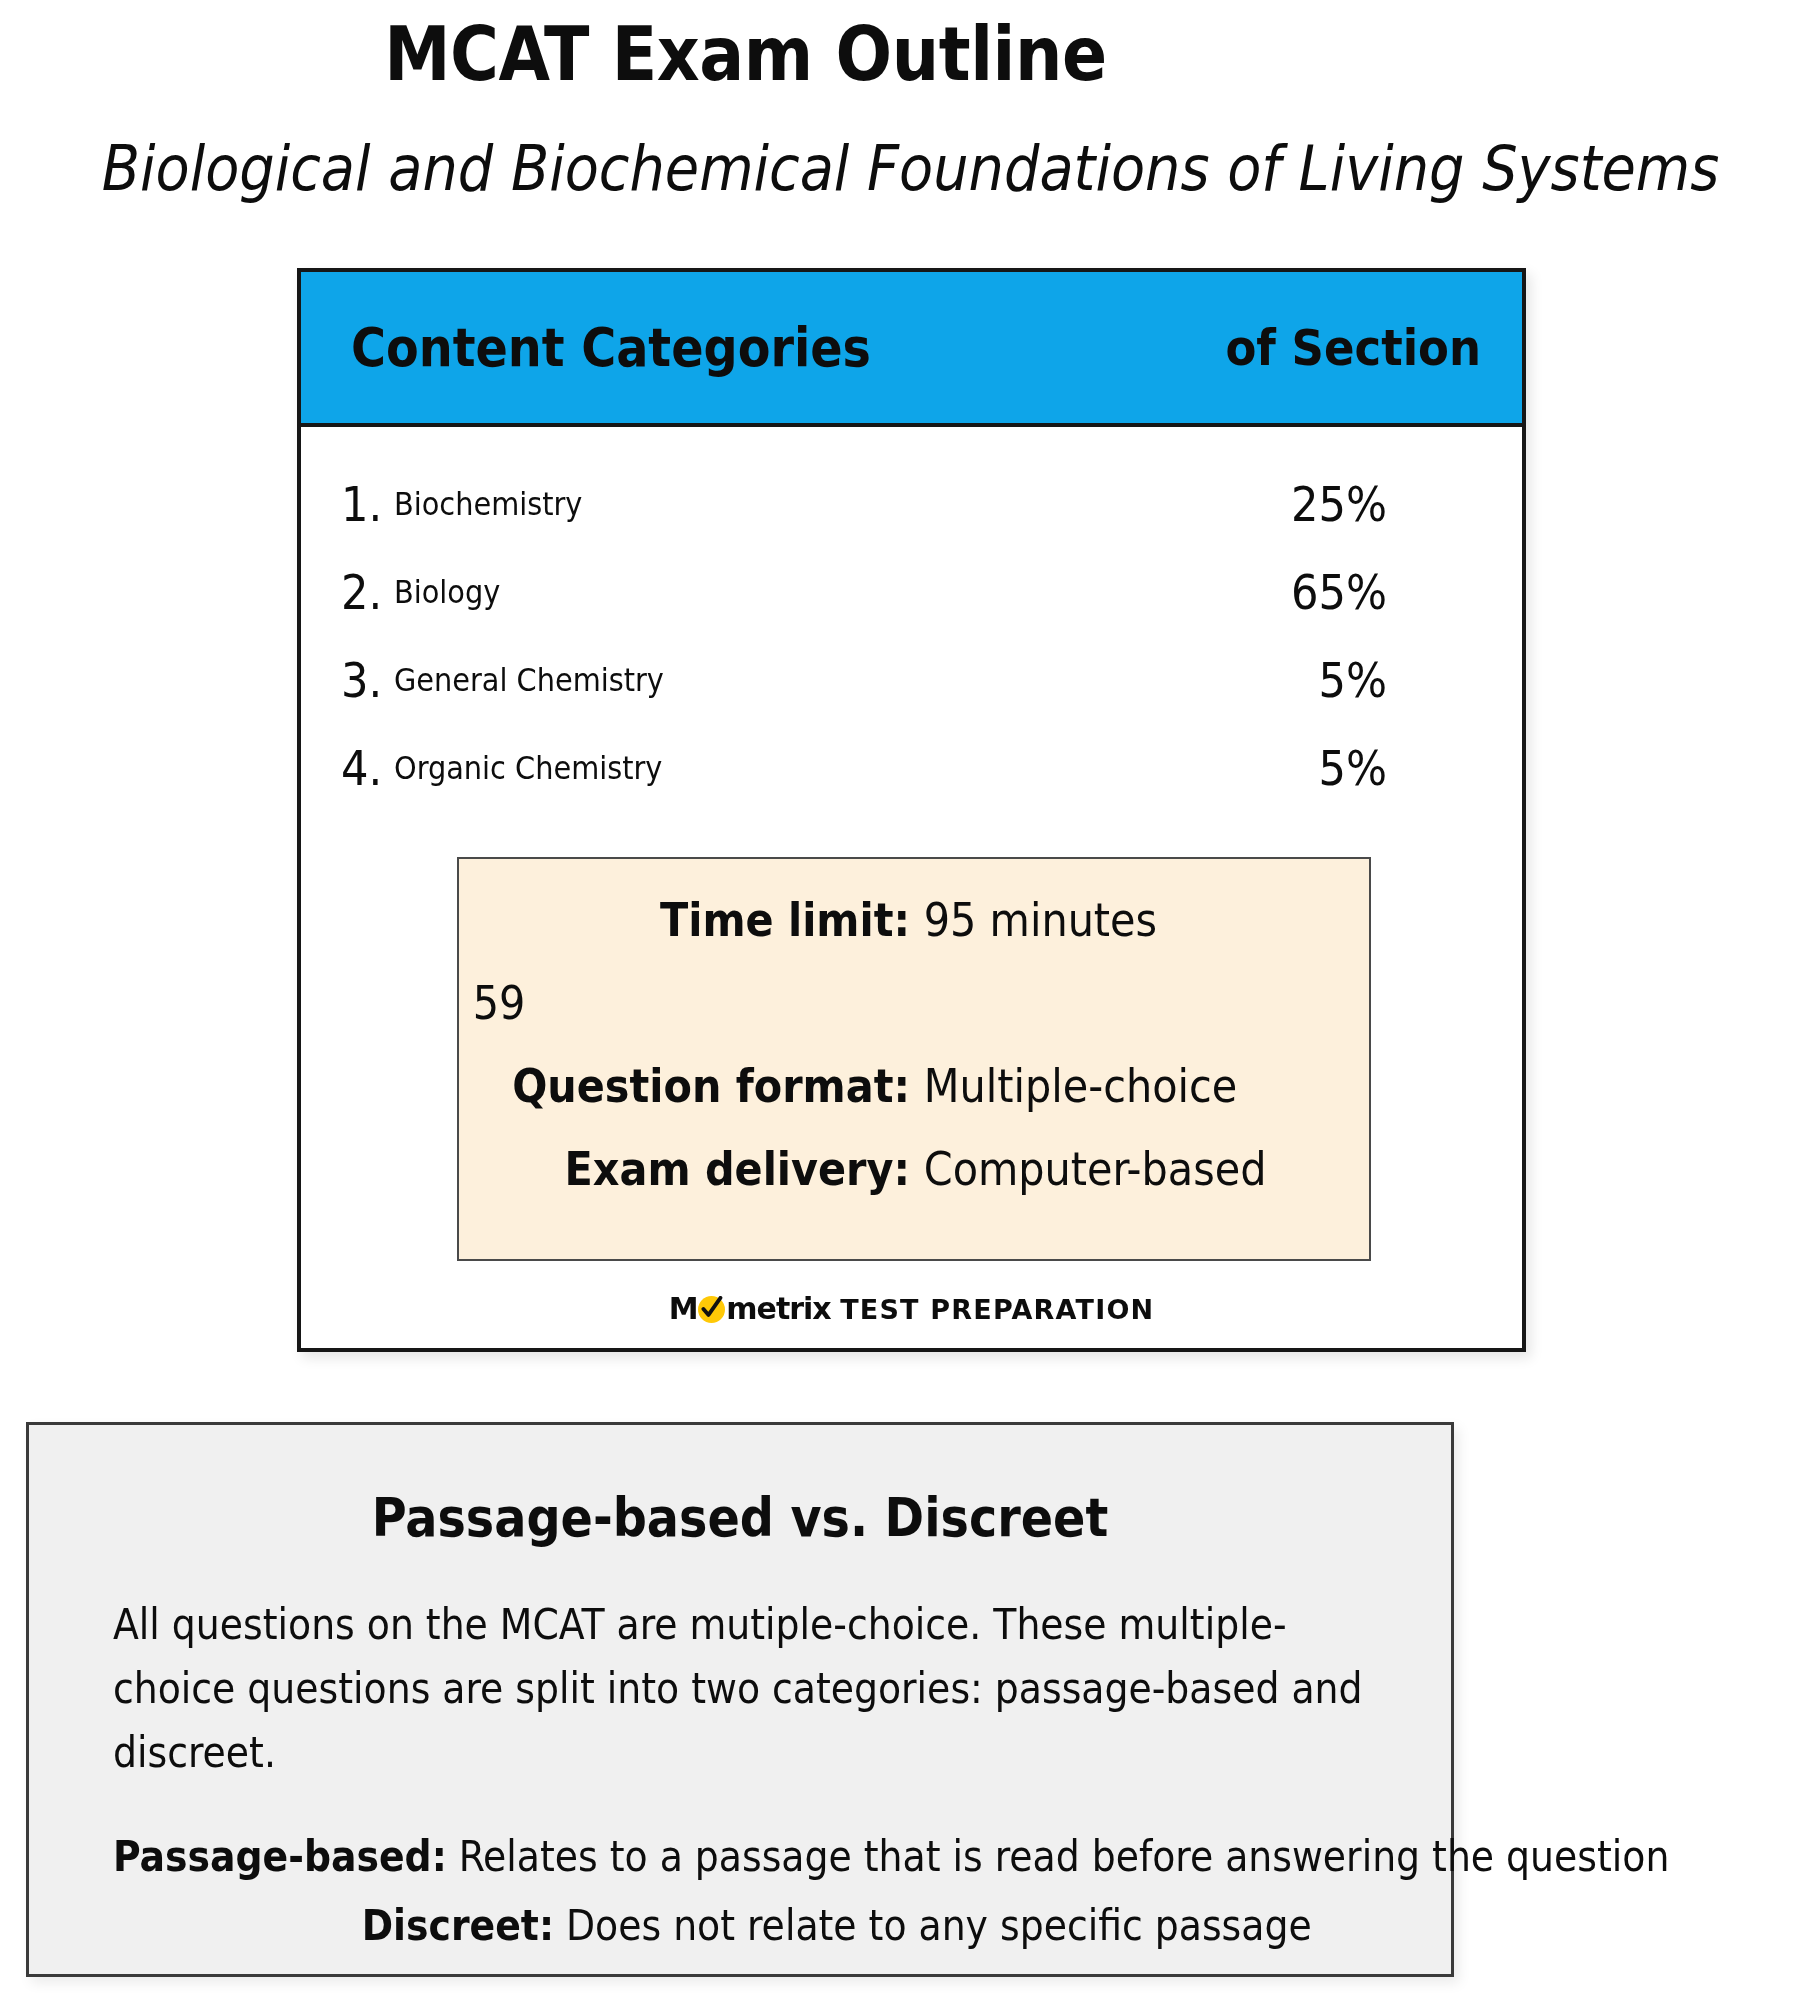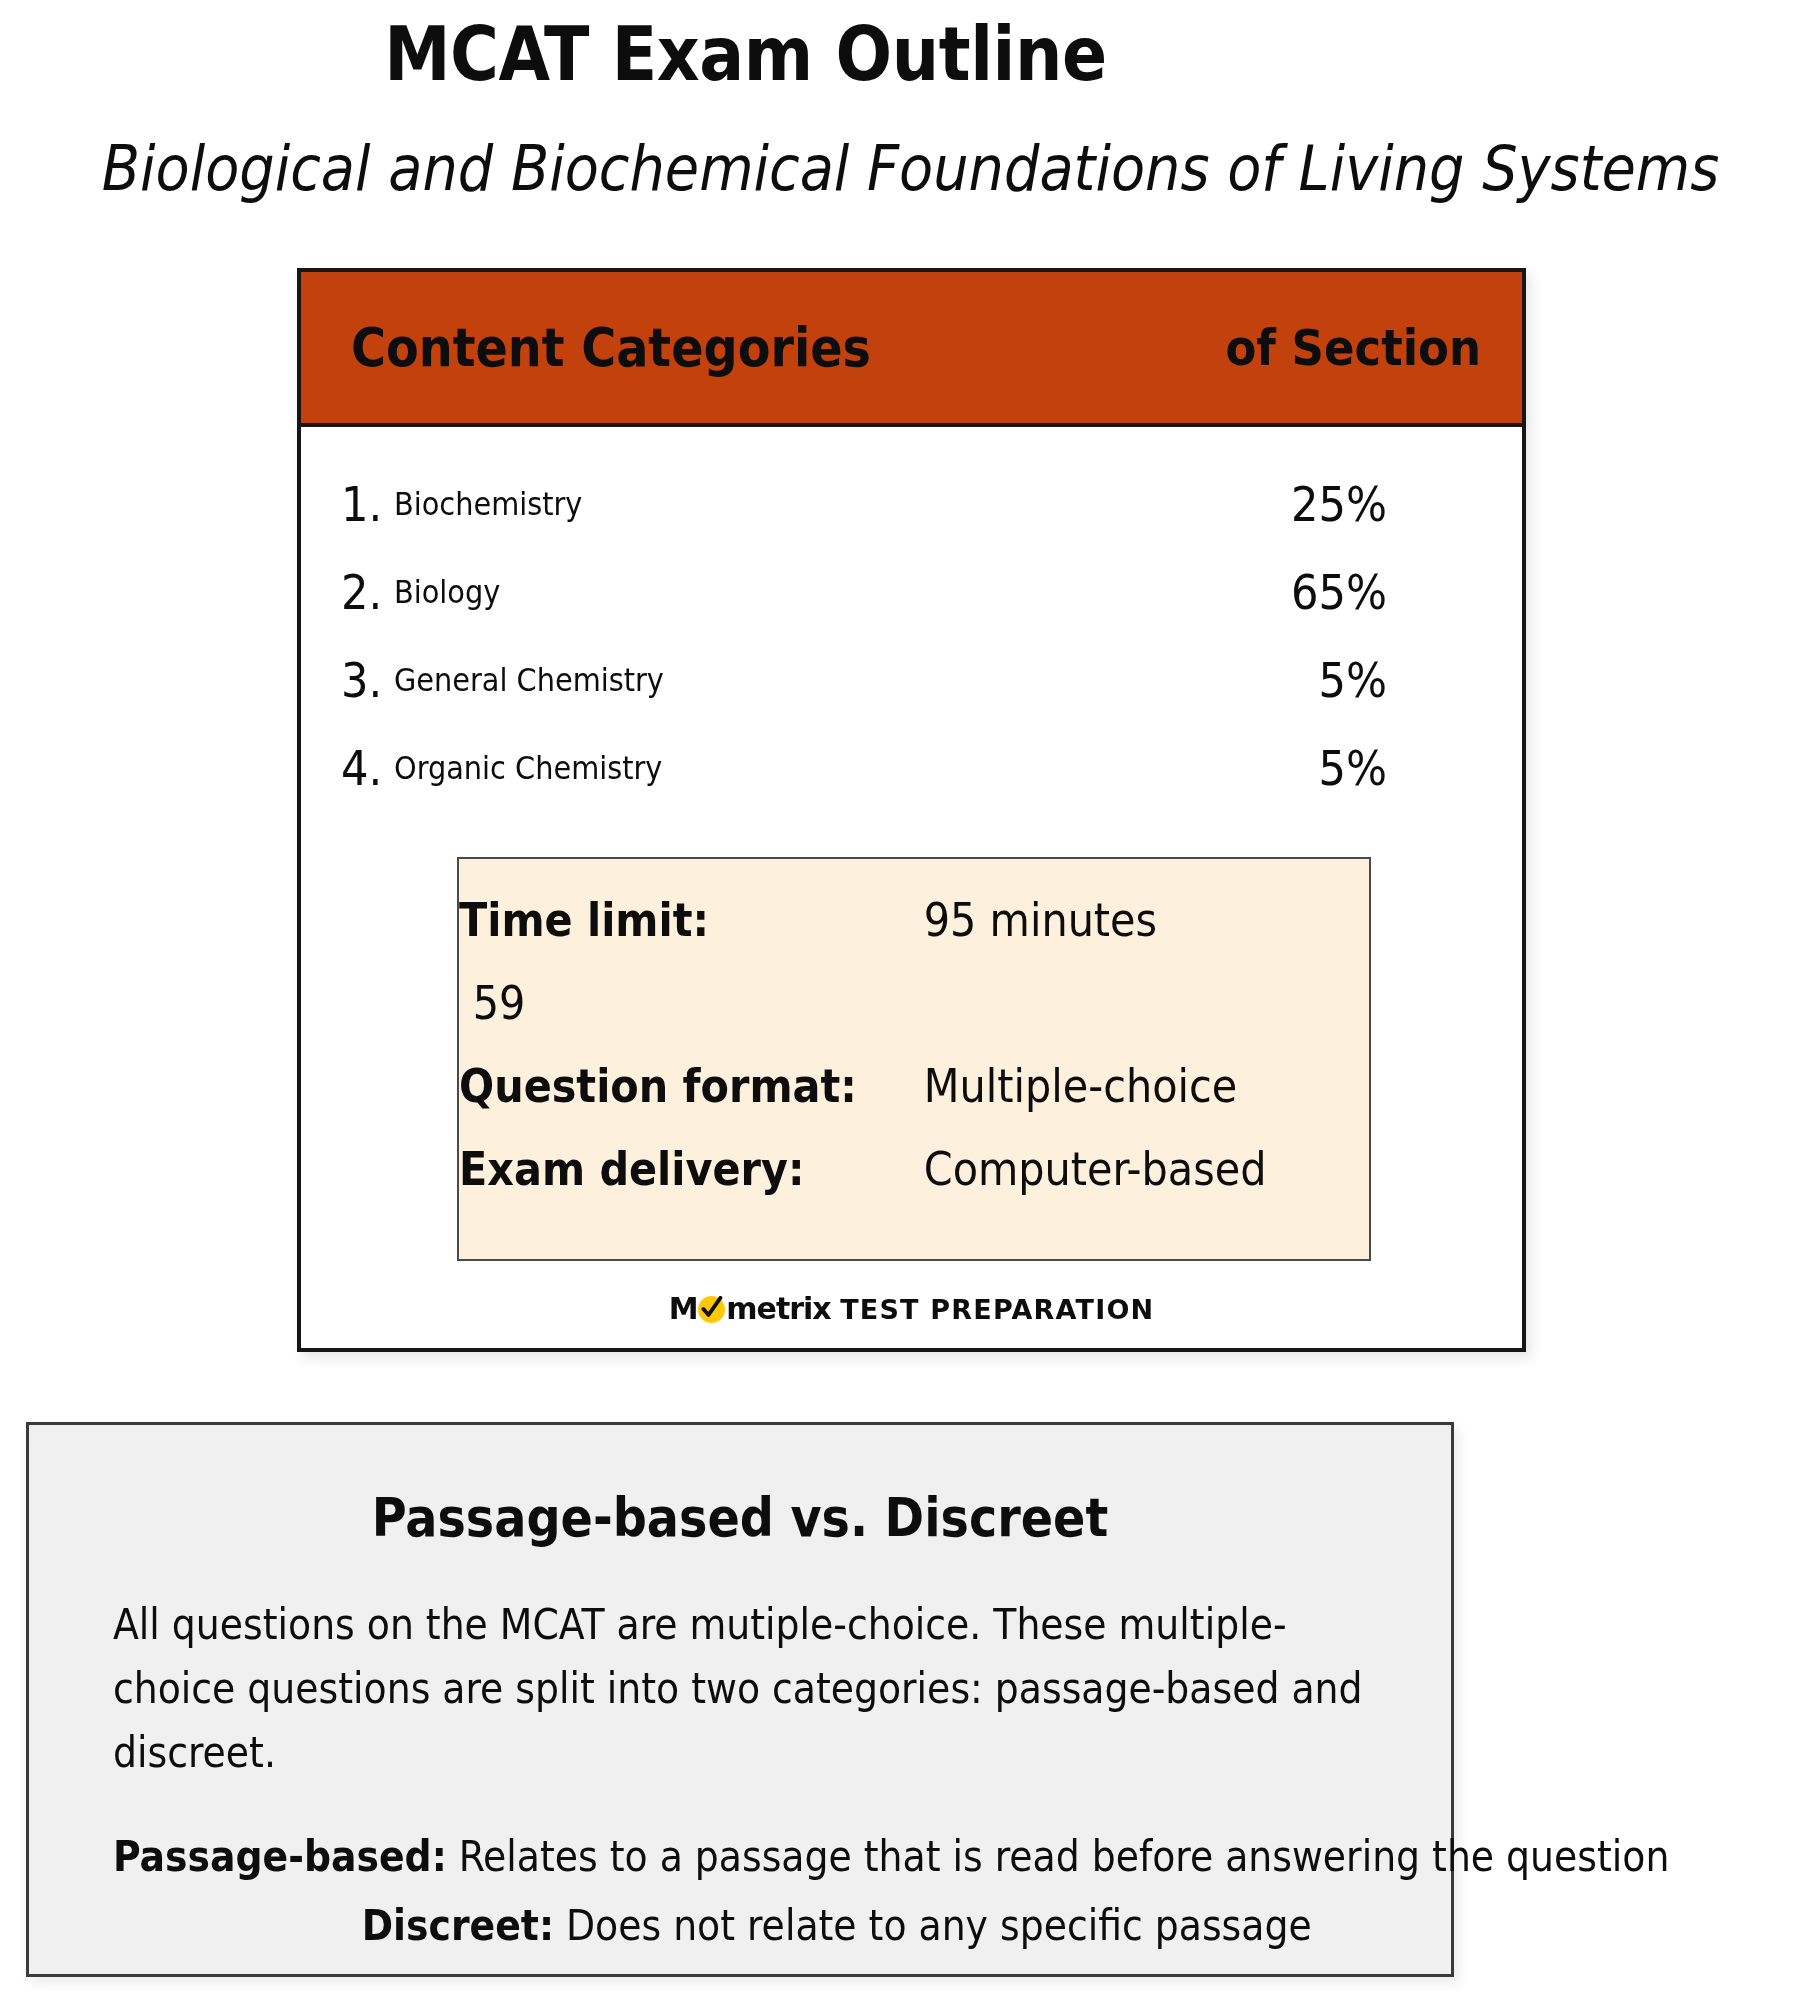--- a/index.html
+++ b/index.html
@@ -51,21 +51,21 @@
     height: 1084px;
     box-sizing: border-box;
     border: 4.3px solid #161616;
     background: #ffffff;
     box-shadow: 5.2px 6px 12px rgba(0,0,0,0.10);
   }
 
   .card-header {
     position: relative;
     height: 155px;
-    background: #c2410c;
+    background: #0ea5e9;
     border-bottom: 4.3px solid #161616;
     box-sizing: border-box;
   }
   .header-left {
     position: absolute;
     left: 50px;
     top: 0;
     height: 100%;
     display: flex;
     align-items: center;
@@ -137,21 +137,21 @@
     flex-direction: column;
     justify-content: center;
   }
   .info-row {
     display: flex;
     align-items: baseline;
     height: 83px;
   }
   .info-label {
     width: 451px;
-    text-align: left;
+    text-align: right;
     font-size: 46px;
     font-weight: 700;
     white-space: nowrap;
     padding-right: 0;
   }
   .info-value {
     font-size: 46px;
     font-weight: 400;
     white-space: nowrap;
     padding-left: 13.8px;

